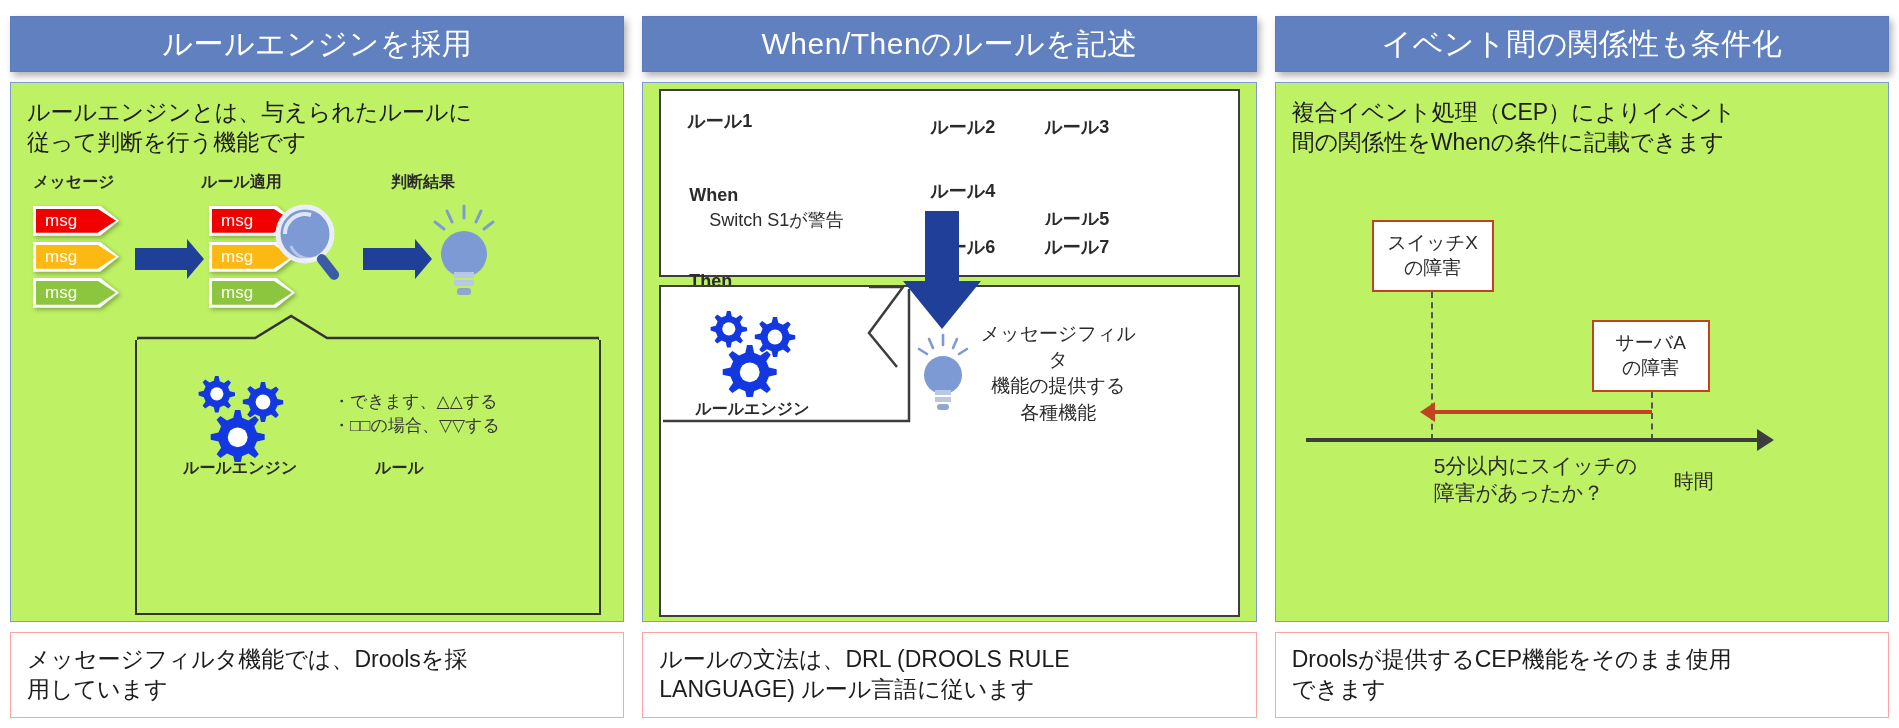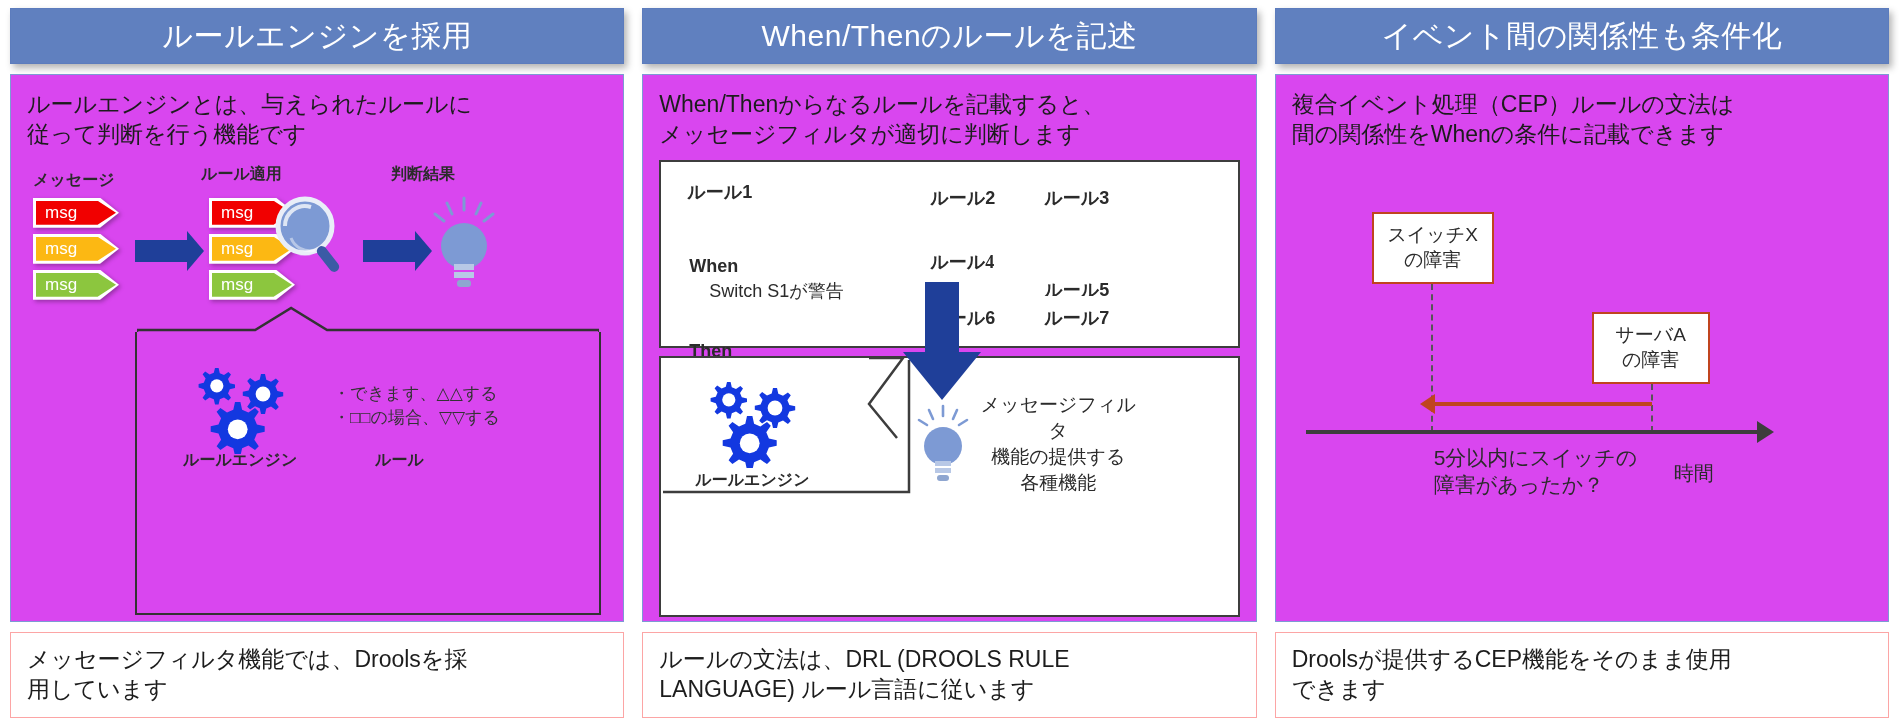--- a/index.html
+++ b/index.html
@@ -8,21 +8,21 @@
     width: 1899px; height: 728px;
     background: #ffffff;
     font-family: "Liberation Sans", "DejaVu Sans", sans-serif;
     overflow: hidden;
   }
   .deck {
     position: relative;
     width: 1899px; height: 728px;
     display: flex;
     gap: 18px;
-    padding: 8px 10px 10px 10px;
+    padding: 16px 10px 10px 10px;
   }
   .panel {
     position: relative;
     flex: 1 1 0;
     display: flex;
     flex-direction: column;
     gap: 10px;
     min-width: 0;
   }
   
@@ -35,21 +35,21 @@
     justify-content: center;
     font-size: 30px;
     letter-spacing: .5px;
     box-shadow: 3px 4px 7px rgba(0,0,0,.30);
     border: 1px solid #5c7cbd;
   }
   
   .card {
     flex: 1 1 auto;
     border: 1px solid #7d9ad4;
-    background: #d946ef;
+    background: #bef264;
     display: flex;
     flex-direction: column;
     min-height: 0;
   }
   .card-top-text {
     padding: 14px 16px 4px 16px;
     font-size: 23px;
     line-height: 1.32;
     color: #1c1c1c;
     white-space: pre-line;
@@ -210,21 +210,21 @@
 <div class="deck">
 
   <div class="panel">
     <div class="banner">ルールエンジンを採用</div>
     <div class="card">
       <div class="card-top-text">ルールエンジンとは、与えられたルールに
 従って判断を行う機能です</div>
       <div class="card-figure">
         <div class="p1">
 
-          <div class="col-head" style="left:22px; top:16px;text-align:right;">メッセージ</div>
+          <div class="col-head" style="left:22px; top:10px;text-align:right;">メッセージ</div>
           <div class="col-head" style="left:190px; top:10px;">ルール適用</div>
           <div class="col-head" style="left:380px; top:10px;">判断結果</div>
 
           <div class="msgchip" style="left:22px; top:44px;">
             <div class="body"></div>
               <div class="fill red">msg</div>
           </div>
           <div class="msgchip" style="left:22px; top:80px;">
             <div class="body"></div>
               <div class="fill orange">msg</div>
@@ -296,22 +296,20 @@
         </div>
       </div>
     </div>
     <div class="footer-card">メッセージフィルタ機能では、Droolsを採
 用しています</div>
   </div>
 
   <div class="panel">
     <div class="banner">When/Thenのルールを記述</div>
     <div class="card">
-      <div class="card-top-text">When/Thenからなるルールを記載すると、
-メッセージフィルタが適切に判断します</div>
       <div class="card-figure">
         <div class="p2">
 
           <div class="outerbox" style="left:16px; top:6px; right:16px; height:188px;"></div>
 
           <svg style="position:absolute; left:34px; top:20px;" width="228" height="162" viewBox="0 0 228 162">
             <path d="M2 2 H226 V134 L200 160 H2 Z" fill="#fff" stroke="#3d3d3d" stroke-width="2.5"></path>
             <path d="M226 134 L200 136 L200 160 Z" fill="#fff" stroke="#3d3d3d" stroke-width="2.5"></path>
           </svg>
           <div class="notecard" style="left:34px; top:20px; width:228px; height:162px;">
@@ -337,21 +335,21 @@
               <path d="M94 32 L82 34 L82 44 Z" fill="#fff" stroke="#3d3d3d" stroke-width="2.5"></path>
             </svg>
           <div class="notecard" style="left:392px; top:22px; width:96px; height:46px;">
               <div class="nc-label" style="left:9px; top:10px;">ルール3</div>
             </div>
 
           <svg style="position:absolute; left:278px; top:86px;" width="96" height="46" viewBox="0 0 96 46">
               <path d="M2 2H94V32L82 44H2Z" fill="#fff" stroke="#3d3d3d" stroke-width="2.5"></path>
               <path d="M94 32 L82 34 L82 44 Z" fill="#fff" stroke="#3d3d3d" stroke-width="2.5"></path>
             </svg>
-          <div class="notecard" style="left:278px; top:86px; width:96px; height:46px;font-family:Liberation Serif, serif;">
+          <div class="notecard" style="left:278px; top:86px; width:96px; height:46px;">
               <div class="nc-label" style="left:9px; top:10px;">ルール4</div>
             </div>
 
           <svg style="position:absolute; left:392px; top:86px;" width="96" height="46" viewBox="0 0 96 46">
               <path d="M2 2H94V32L82 44H2Z" fill="#fff" stroke="#3d3d3d" stroke-width="2.5"></path>
               <path d="M94 32 L82 34 L82 44 Z" fill="#fff" stroke="#3d3d3d" stroke-width="2.5"></path>
             </svg>
           <div class="notecard" style="left:392px; top:86px; width:96px; height:46px;">
               <div class="nc-label" style="left:9px; top:10px;margin-top:28px;">ルール5</div>
             </div>
@@ -417,21 +415,21 @@
         </div>
       </div>
     </div>
     <div class="footer-card">ルールの文法は、DRL (DROOLS RULE
 LANGUAGE) ルール言語に従います</div>
   </div>
 
   <div class="panel">
     <div class="banner">イベント間の関係性も条件化</div>
     <div class="card">
-      <div class="card-top-text">複合イベント処理（CEP）ルールの文法は
+      <div class="card-top-text">複合イベント処理（CEP）によりイベント
 間の関係性をWhenの条件に記載できます</div>
       <div class="card-figure">
         <div class="p3">
 
           <div class="evbox" style="left:96px; top:58px; width:122px; height:72px;">スイッチX
 の障害</div>
           <div class="evbox" style="left:316px; top:158px; width:118px; height:72px;">サーバA
 の障害</div>
 
           <div class="vdash" style="left:155px; top:130px; height:148px;"></div>

